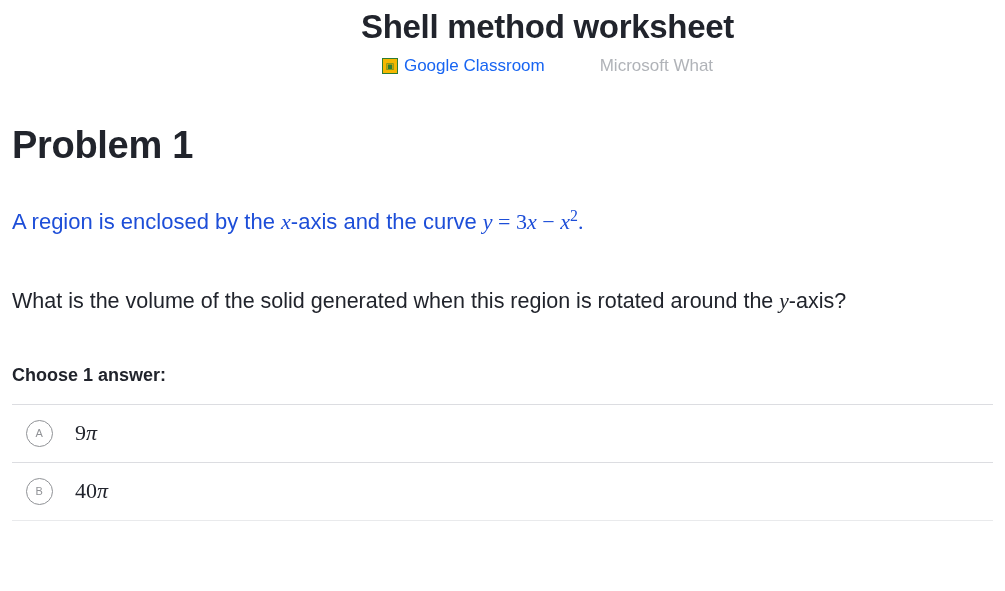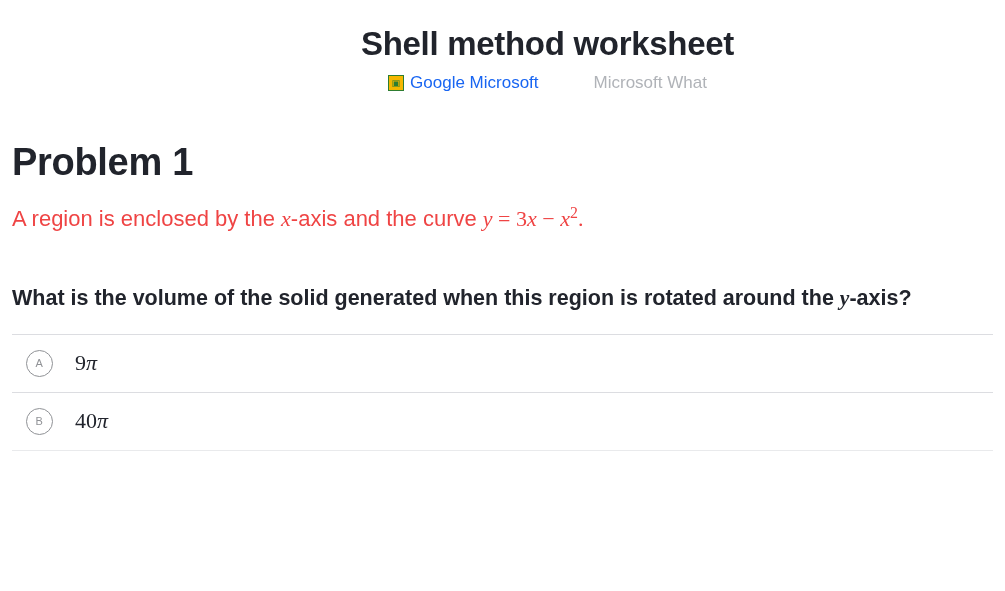--- a/index.html
+++ b/index.html
@@ -4,21 +4,21 @@
 <style>
   * { box-sizing: border-box; margin: 0; padding: 0; }
   body {
     font-family: -apple-system, BlinkMacSystemFont, "Segoe UI", "Helvetica Neue", Arial, sans-serif;
     color: #21242c;
     background: #fff;
     width: 1005px;
     height: 591px;
     overflow: hidden;
   }
-  .container { padding: 25px 12px 0 12px; }
+  .container { padding: 8px 12px 0 12px; }
   .header { text-align: center; }
   .title {
     font-size: 33px;
     font-weight: 700;
     color: #21242c;
     letter-spacing: -0.3px;
     margin-left: 90px;
   }
   .share-row {
     display: flex;
@@ -48,29 +48,29 @@
     line-height: 1;
   }
   .problem { margin-top: 48px; }
   .problem-heading {
     font-size: 38px;
     font-weight: 700;
     color: #21242c;
     letter-spacing: -0.3px;
   }
   .prompt1 {
-    margin-top: 20px;
+    margin-top: 40px;
     font-size: 22px;
-    color: #ef4444;
+    color: #1d4ed8;
     font-weight: 400;
   }
   .prompt2 {
     margin-top: 50px;
     font-size: 21.5px;
-    font-weight: 700;
+    font-weight: 400;
     line-height: 1.55;
     color: #21242c;
   }
   .mathvar { font-family: Georgia, 'Times New Roman', serif; font-style: italic; }
   .mathop  { font-family: Georgia, 'Times New Roman', serif; }
   sup { font-size: 0.72em; vertical-align: super; font-family: Georgia, 'Times New Roman', serif; }
   .choose {
     margin-top: 46px;
     font-size: 18px;
     font-weight: 600;
@@ -109,39 +109,40 @@
 </style>
 </head>
 <body>
 
 <div class="container">
   <div class="header">
     <div class="title">Shell method worksheet</div>
     <div class="share-row">
       <div class="share-link gc-link">
         <span class="gc-icon">▣</span>
-        <span>Google Microsoft</span>
+        <span>Google Classroom</span>
       </div>
       <div class="share-link mt-link">
         <span>Microsoft What</span>
       </div>
     </div>
   </div>
 
   <div class="problem">
     <div class="problem-heading">Problem 1</div>
 
     <p class="prompt1">
       <span>A region is enclosed by the </span><span class="mathvar">x</span><span>-axis and the curve </span><span class="mathvar">y</span><span class="mathop"> = </span><span class="mathop">3</span><span class="mathvar">x</span><span class="mathop"> − </span><span class="mathvar">x</span><sup>2</sup><span class="mathop">.</span>
     </p>
 
     <p class="prompt2">
       <span>What is the volume of the solid generated when this region is rotated around the </span><span class="mathvar">y</span><span>-axis?</span>
     </p>
 
+    <div class="choose">Choose 1 answer:</div>
 
     <div class="choices">
       <div class="choice">
         <div class="radio">A</div>
         <div class="choice-math">
           <span class="mathop">9</span><span class="mathvar">π</span>
         </div>
       </div>
       <div class="choice">
         <div class="radio">B</div>

